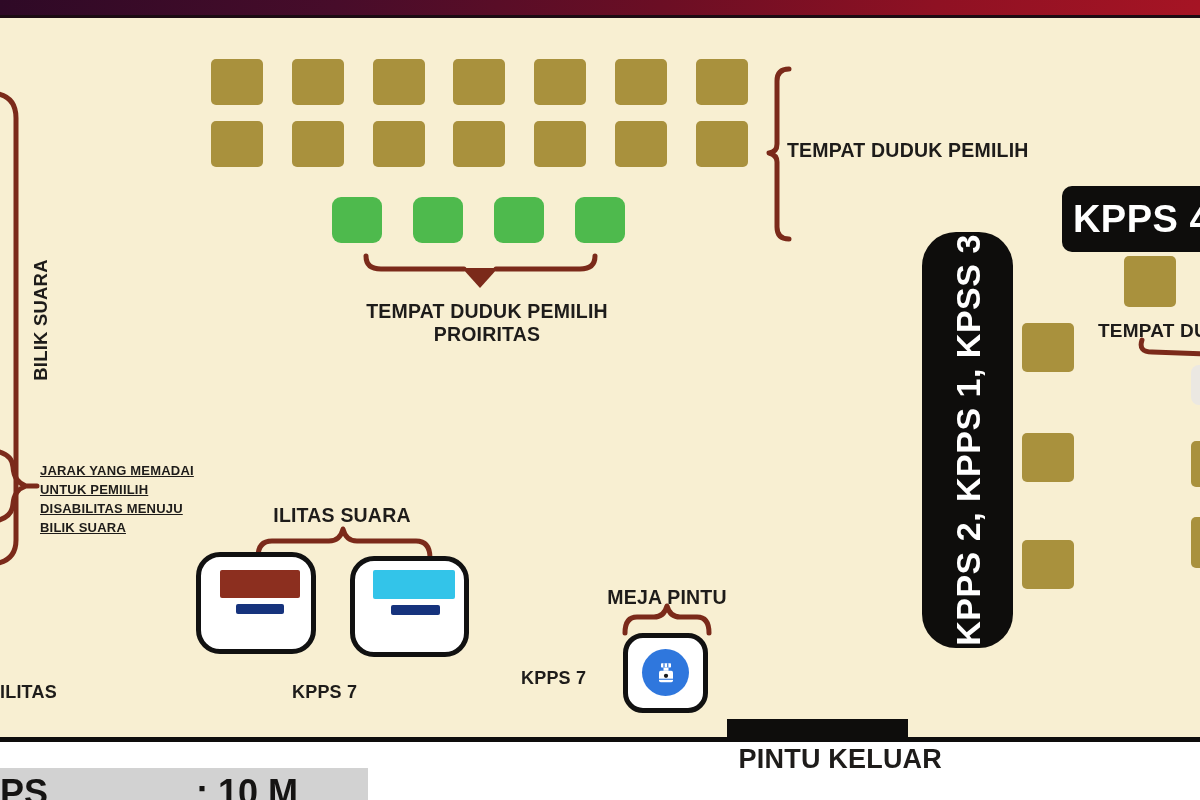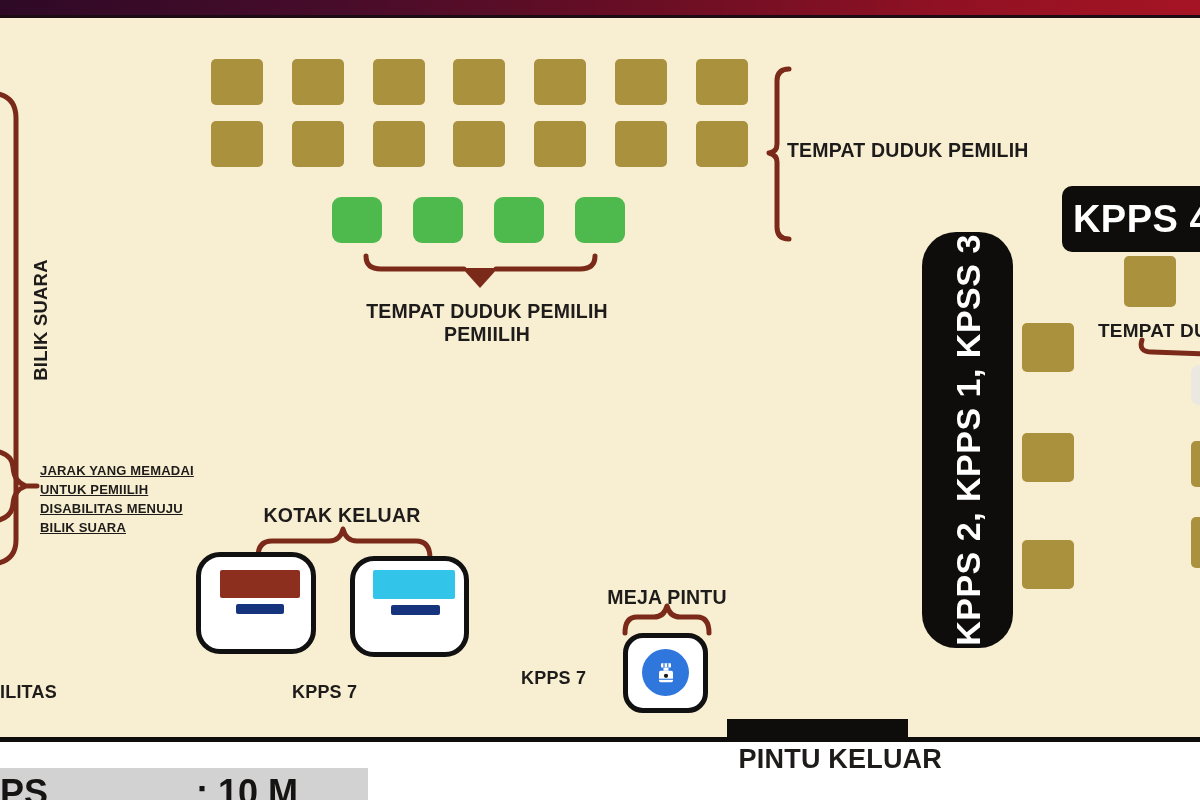--- a/index.html
+++ b/index.html
@@ -106,34 +106,34 @@
   <div class="lbl" style="left:787px;top:139px;font-size:19.5px;">TEMPAT DUDUK PEMILIH</div>
 
   <div class="priority-row">
       <div class="seat green"></div>
       <div class="seat green"></div>
       <div class="seat green"></div>
       <div class="seat green"></div>
     </div>
   <div class="lbl center" style="left:352px;top:300px;width:270px;font-size:19.5px;line-height:23px;">
     <div>TEMPAT DUDUK PEMILIH</div>
-    <div>PEMIILIH</div>
+    <div>PROIRITAS</div>
   </div>
 
   <div class="lbl" style="left:41px;top:320px;transform:translate(-50%,-50%) rotate(-90deg);white-space:nowrap;font-size:18.5px;">BILIK SUARA</div>
 
   <div class="lbl" style="left:40px;top:461px;font-size:13px;line-height:19px;text-decoration:underline;">
     <div>JARAK YANG MEMADAI</div>
     <div>UNTUK PEMIILIH</div>
     <div>DISABILITAS MENUJU</div>
     <div>BILIK SUARA</div>
   </div>
   <div class="lbl" style="left:0px;top:682px;font-size:18px;">ILITAS</div>
 
-  <div class="lbl center" style="left:242px;top:504px;width:200px;font-size:19.5px;">KOTAK KELUAR</div>
+  <div class="lbl center" style="left:242px;top:504px;width:200px;font-size:19.5px;">ILITAS SUARA</div>
   <div class="whitebox" style="left:196px;top:552px;width:110px;height:92px;">
     <div class="slot-top" style="left:19px;top:13px;width:80px;height:28px;background:var(--ballot-red,#8c2f1f);"></div>
     <div class="slot-navy" style="left:35px;top:47px;width:48px;height:10px;"></div>
   </div>
   <div class="whitebox" style="left:350px;top:556px;width:109px;height:91px;">
     <div class="slot-top" style="left:18px;top:9px;width:82px;height:29px;background:var(--ballot-cyan,#33c4e9);"></div>
     <div class="slot-navy" style="left:36px;top:44px;width:49px;height:10px;"></div>
   </div>
   <div class="lbl" style="left:292px;top:682px;font-size:18px;">KPPS 7</div>
 

